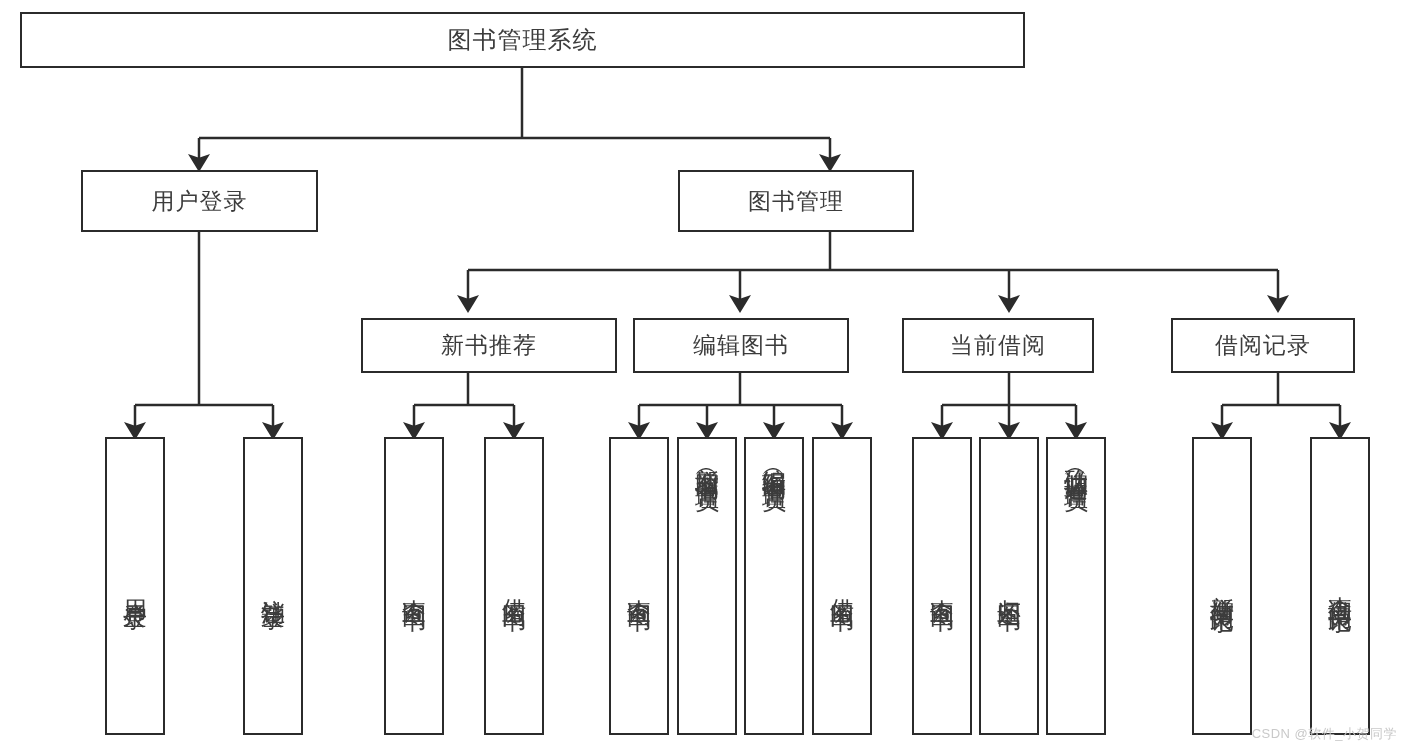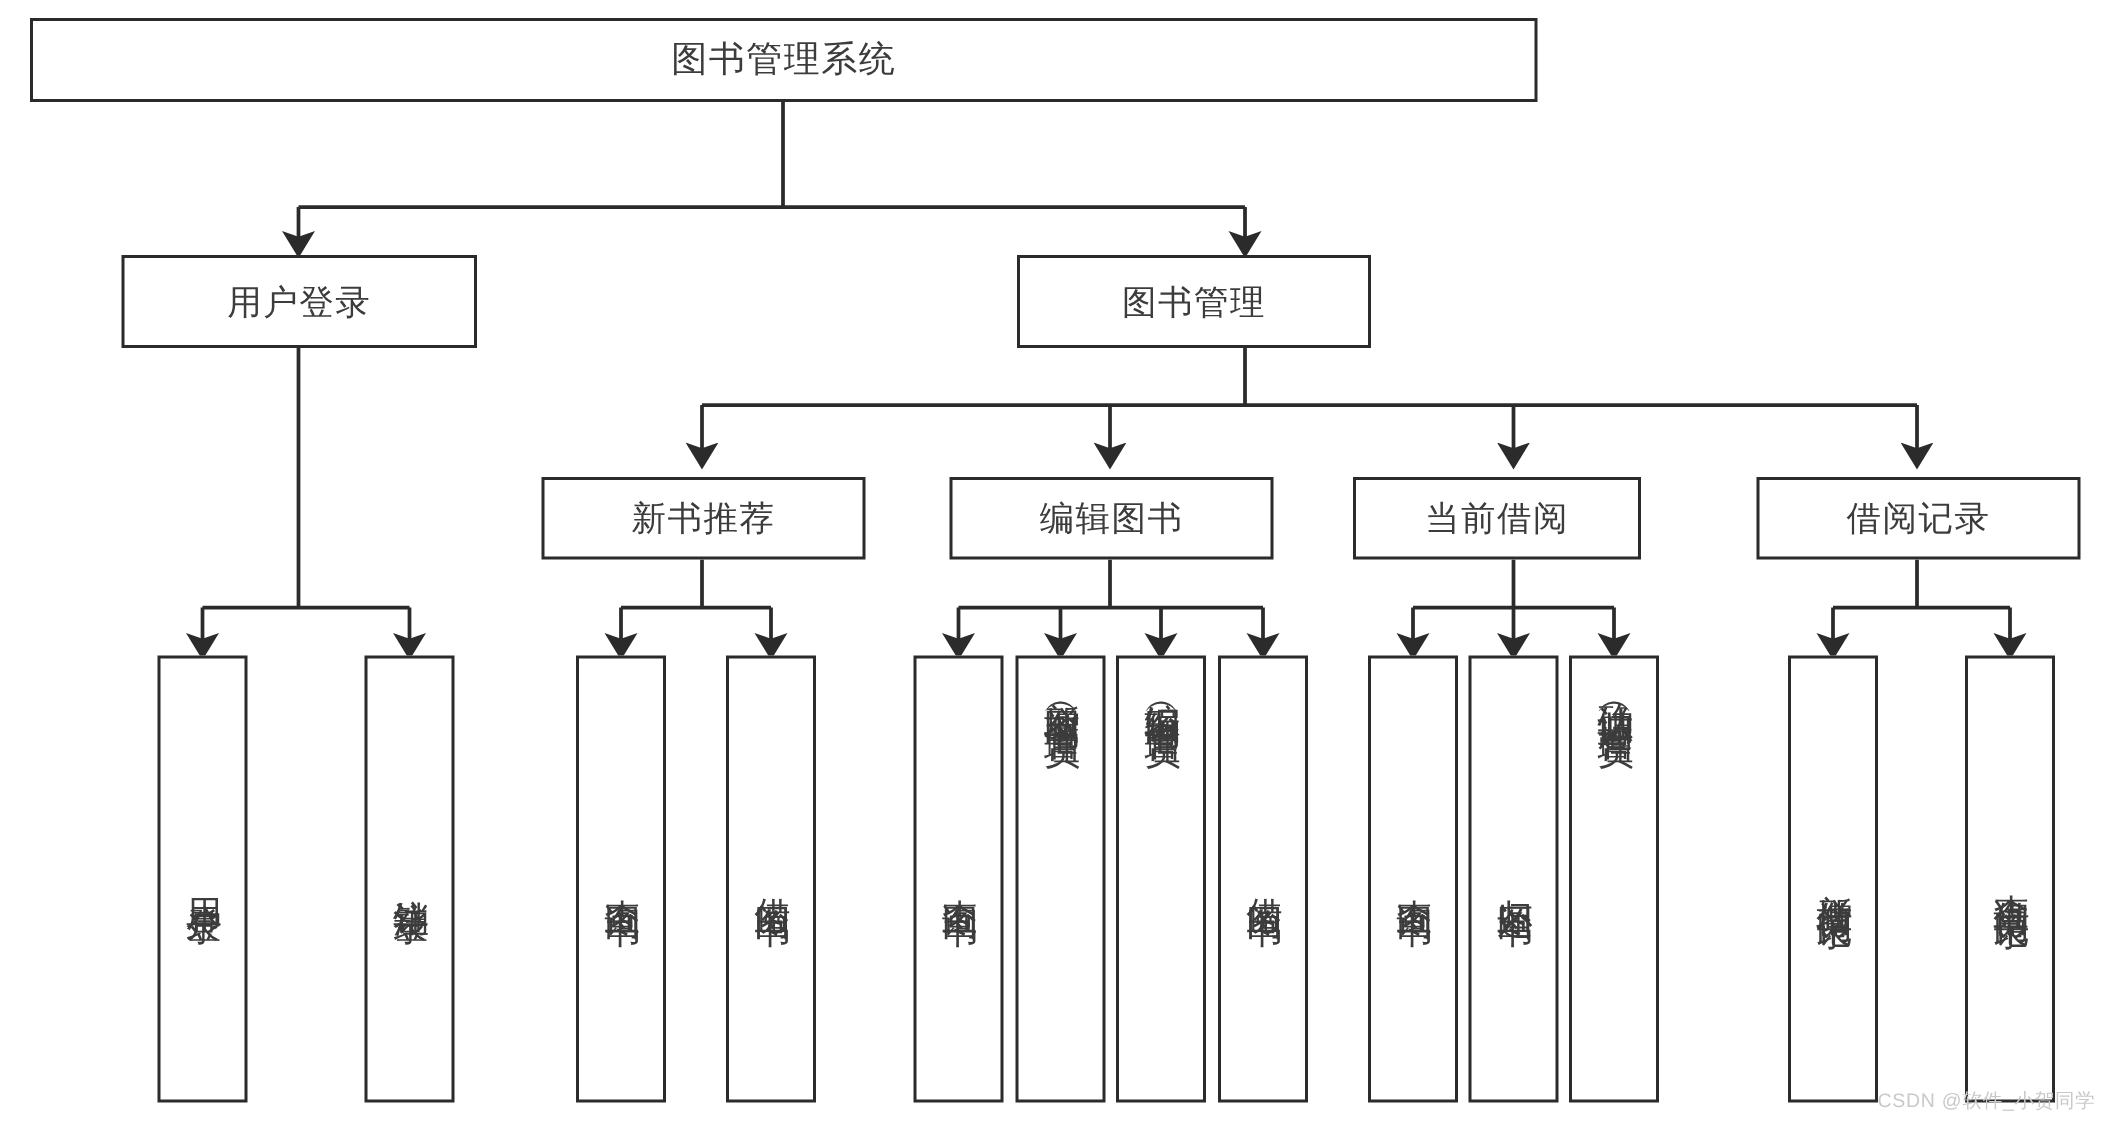--- a/index.html
+++ b/index.html
@@ -113,30 +113,30 @@
     <span class="label">图书管理系统</span>
   </div>
 
   <div class="node h-node" style="left:81px;top:170px;width:237px;height:62px;">
     <span class="label">用户登录</span>
   </div>
   <div class="node h-node" style="left:678px;top:170px;width:236px;height:62px;">
     <span class="label">图书管理</span>
   </div>
 
-  <div class="node h-node" style="left:361px;top:318px;width:216px;height:55px;">
+  <div class="node h-node" style="left:361px;top:318px;width:256px;height:55px;">
     <span class="label">新书推荐</span>
   </div>
   <div class="node h-node" style="left:633px;top:318px;width:216px;height:55px;">
     <span class="label">编辑图书</span>
   </div>
   <div class="node h-node" style="left:902px;top:318px;width:192px;height:55px;">
     <span class="label">当前借阅</span>
   </div>
-  <div class="node h-node" style="left:1171px;top:318px;width:216px;height:55px;">
+  <div class="node h-node" style="left:1171px;top:318px;width:184px;height:55px;">
     <span class="label">借阅记录</span>
   </div>
 
   <div class="node leaf center" style="left:105px;top:437px;width:60px;height:298px;">
     <span class="label">用户登录</span>
   </div>
   <div class="node leaf center" style="left:243px;top:437px;width:60px;height:298px;">
     <span class="label">注销登录</span>
   </div>
 

